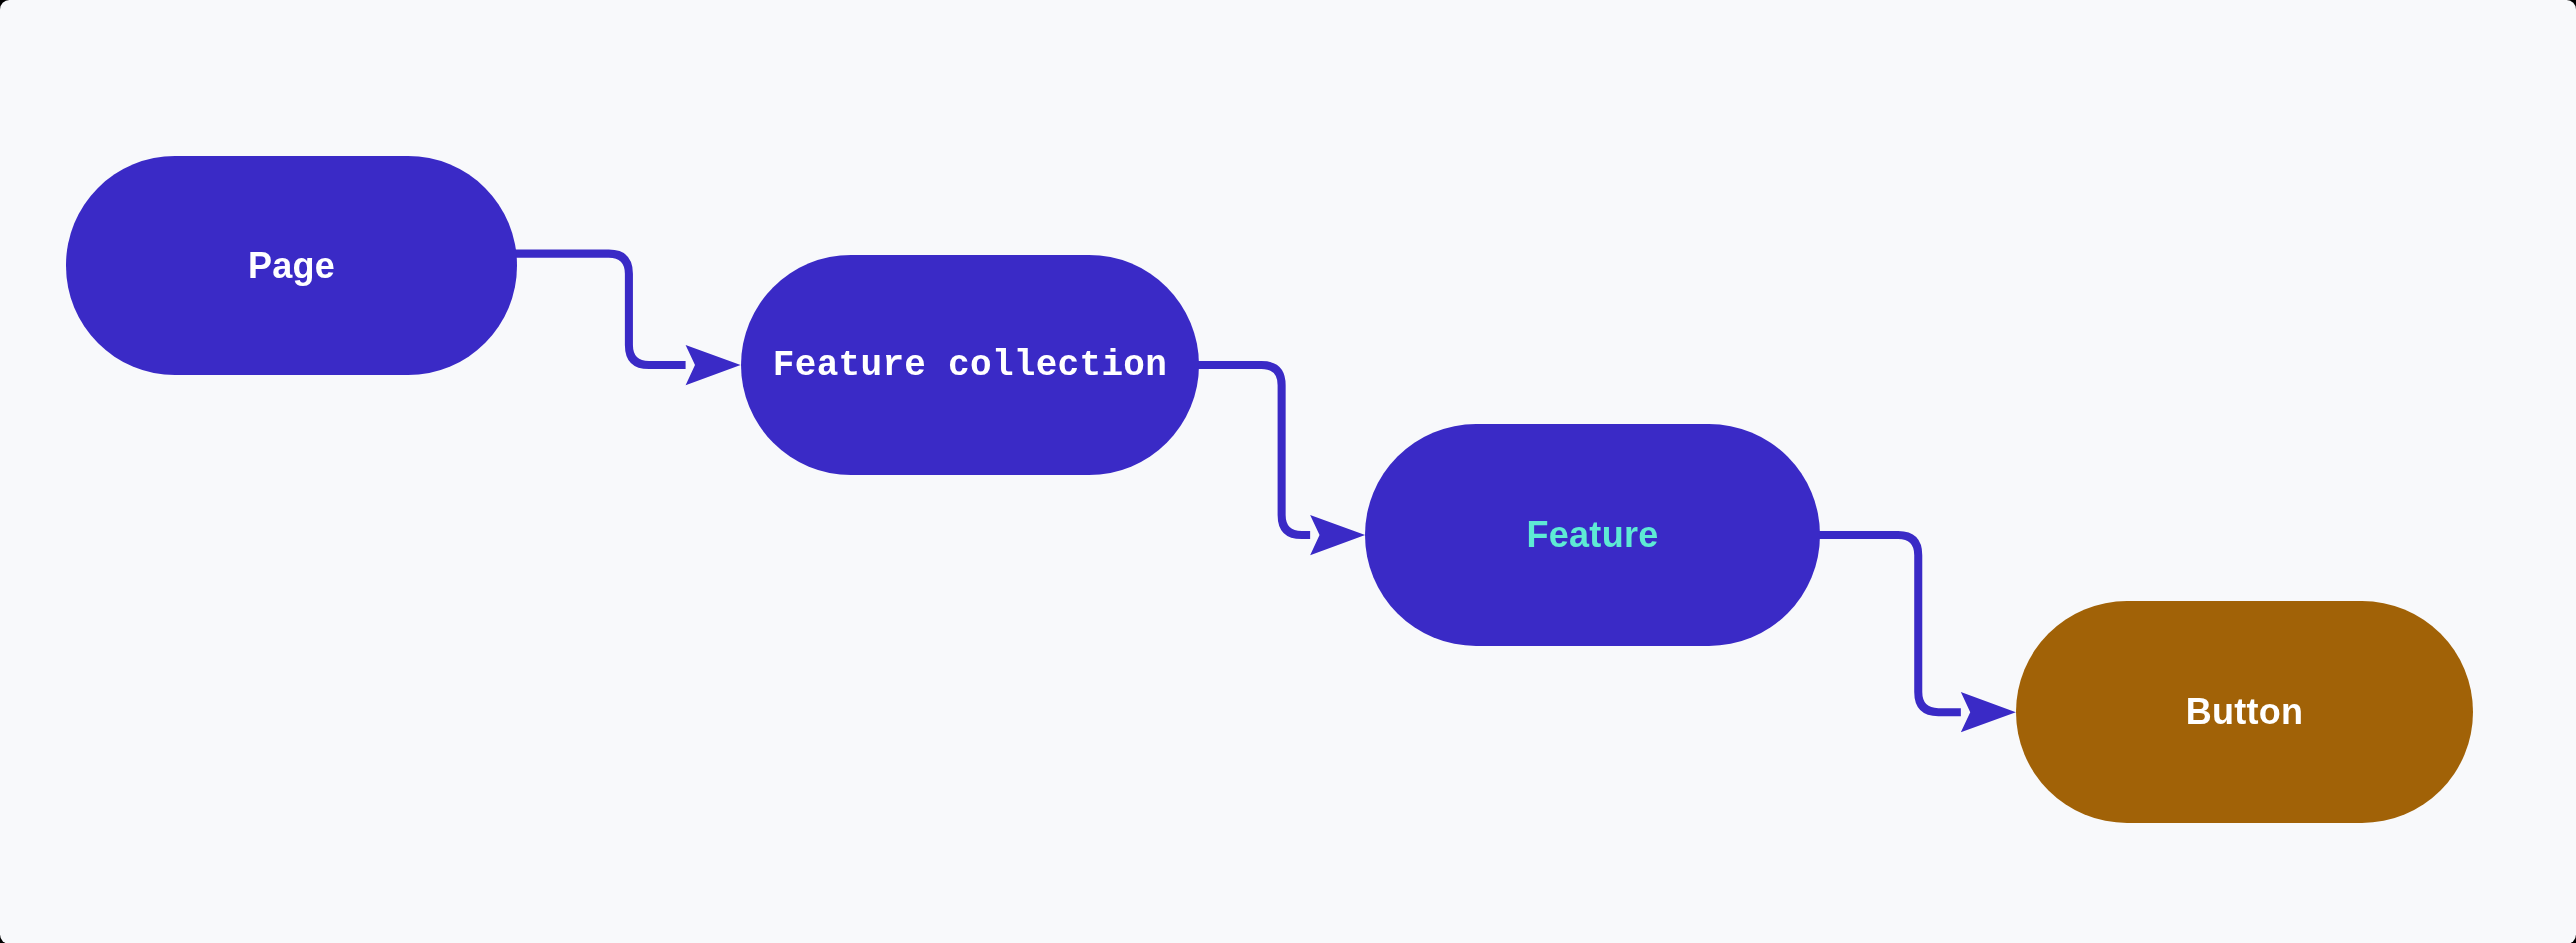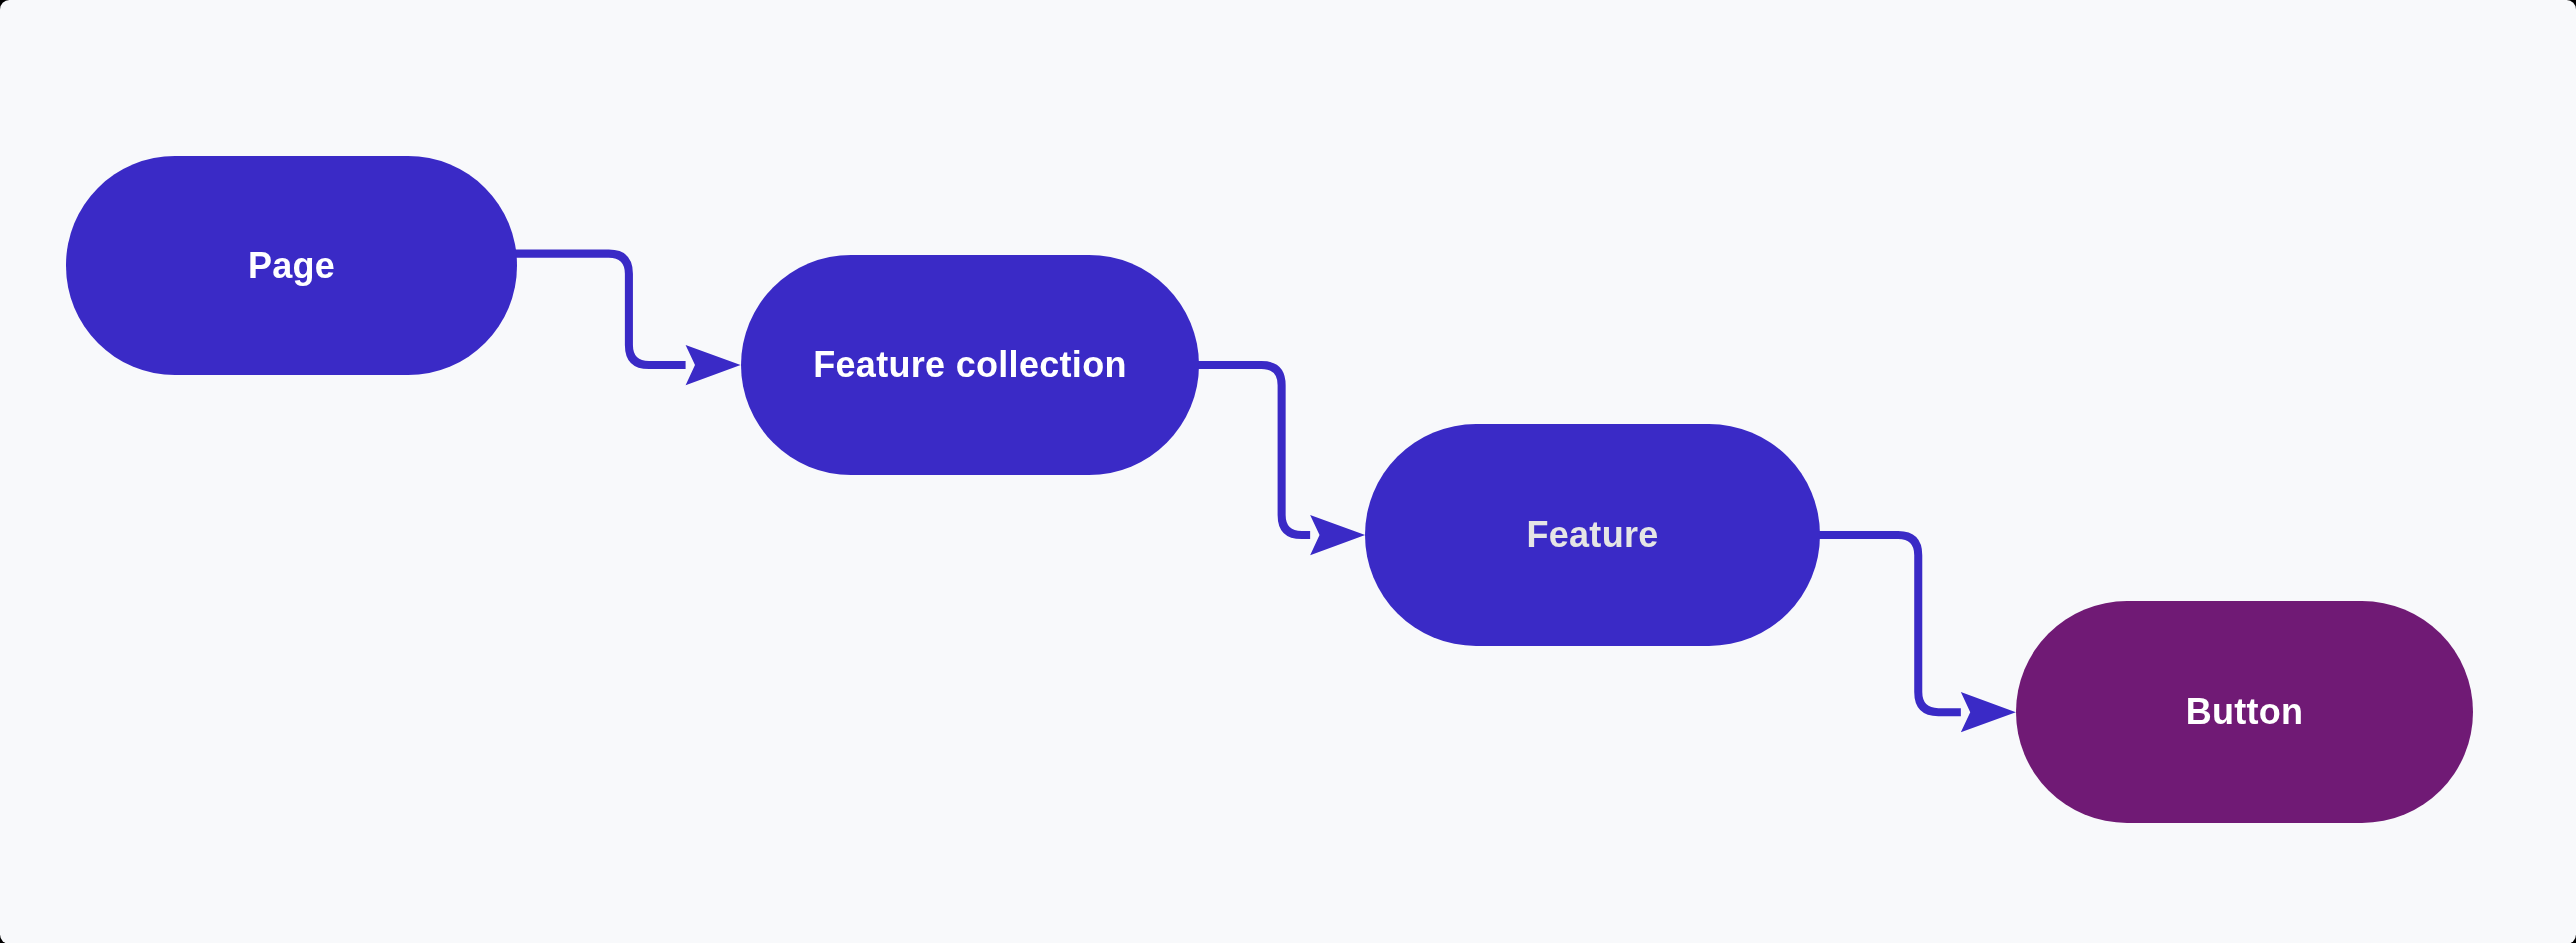--- a/index.html
+++ b/index.html
@@ -53,23 +53,23 @@
       <path d="M 1782 544 H 1880.5 Q 1910.5 544 1910.5 574 V 767.5 Q 1910.5 797.5 1940.5 797.5 H 1953" fill="none" stroke="#3a2ac6" stroke-width="12"></path>
       <polygon points="1953,767.5 2035,797.5 1953,827.5 1967,797.5" fill="#3a2ac6"></polygon>
       <path d="M 2710 797.5 H 2829.5 Q 2859.5 797.5 2859.5 827.5 V 1031.5 Q 2859.5 1061.5 2889.5 1061.5 H 2923" fill="none" stroke="#3a2ac6" stroke-width="12"></path>
       <polygon points="2923,1031.5 3005,1061.5 2923,1091.5 2937,1061.5" fill="#3a2ac6"></polygon>
     </svg>
   <div>
       <div class="node" style="left: 66px; top: 156px; width: 451px; height: 219px; background: rgb(58, 42, 198); border-radius: 109px;">
         <span class="node-label" style="color: rgb(255, 255, 255);">Page</span>
       </div>
       <div class="node" style="left: 741px; top: 255px; width: 458px; height: 220px; background: rgb(58, 42, 198); border-radius: 110px;">
-        <span class="node-label" style="color: rgb(255, 255, 255);">Feature collection</span>
+        <span class="node-label" style="color: rgb(255, 255, 255); font-family: Liberation Mono, monospace;">Feature collection</span>
       </div>
       <div class="node" style="left: 1365px; top: 424px; width: 455px; height: 222px; background: rgb(58, 42, 198); border-radius: 111px;">
-        <span class="node-label" style="color: #e5e5e5;">Feature</span>
+        <span class="node-label" style="color: #5eead4;">Feature</span>
       </div>
-      <div class="node" style="left: 2016px; top: 601px; width: 457px; height: 222px; background: #701a75; border-radius: 111px;">
+      <div class="node" style="left: 2016px; top: 601px; width: 457px; height: 222px; background: #a16207; border-radius: 111px;">
         <span class="node-label" style="color: rgb(255, 255, 255);">Button</span>
       </div>
     </div>
 </div>
 
 
 </body></html>

